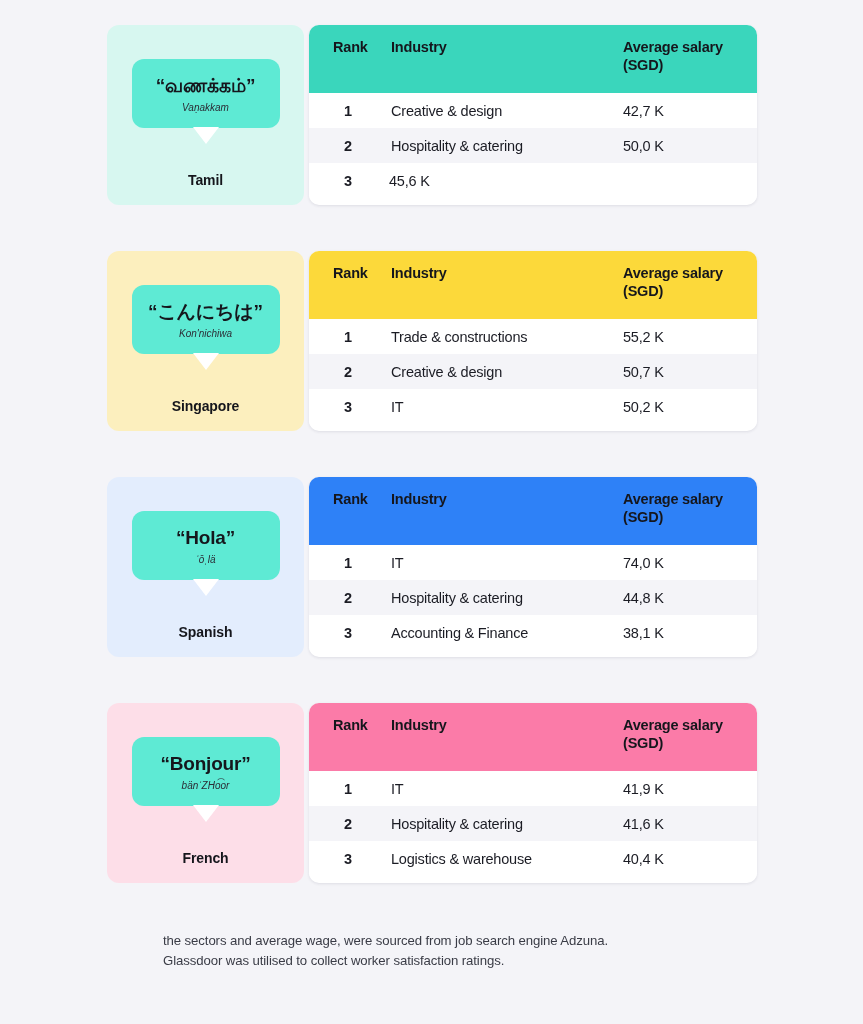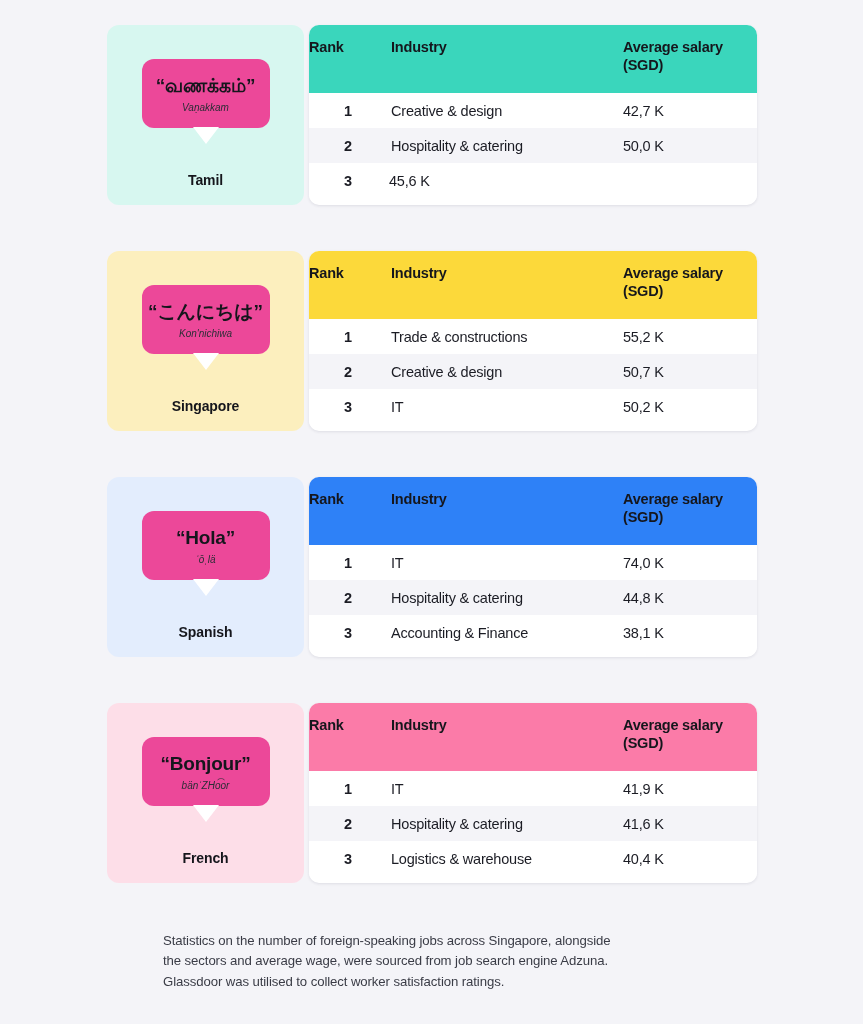--- a/index.html
+++ b/index.html
@@ -40,23 +40,23 @@
     border-radius: 12px;
     position: relative;
     display: flex;
     flex-direction: column;
     align-items: center;
     justify-content: flex-start;
     padding-top: 34px;
     box-sizing: border-box;
   }
   .bubble {
-    background: #ec4899;
+    background: #5eead4;
     border-radius: 12px;
-    width: 128px;
+    width: 148px;
     padding: 15px 6px 14px 6px;
     box-sizing: border-box;
     text-align: center;
     position: relative;
   }
   .bubble .greeting {
     font-size: 19px;
     font-weight: bold;
     color: #15161C;
     letter-spacing: -0.2px;
@@ -108,21 +108,21 @@
   }
   .t-header .th {
     font-size: 14.5px;
     font-weight: bold;
     color: #15161C;
     letter-spacing: -0.2px;
     line-height: 1.22;
   }
   .col-rank {
     flex: 0 0 78px;
-    padding-left: 0;
+    padding-left: 24px;
     box-sizing: border-box;
   }
   .col-industry {
     flex: 1 1 auto;
     padding-left: 4px;
     box-sizing: border-box;
   }
   .col-salary {
     flex: 0 0 136px;
     padding-left: 2px;
@@ -305,18 +305,17 @@
     <div class="t-row">
       <div class="td col-rank">3</div>
       <div class="td col-industry">Logistics &amp; warehouse</div>
       <div class="td col-salary">40,4 K</div>
     </div>
     </div>
       </div>
     </div>
 
   <div class="footnote">
-    <div>Statistics on the number of foreign-speaking jobs across Singapore, alongside</div>
     <div>the sectors and average wage, were sourced from job search engine Adzuna.</div>
     <div>Glassdoor was utilised to collect worker satisfaction ratings.</div>
   </div>
 
 </div>
 
 </body></html>

